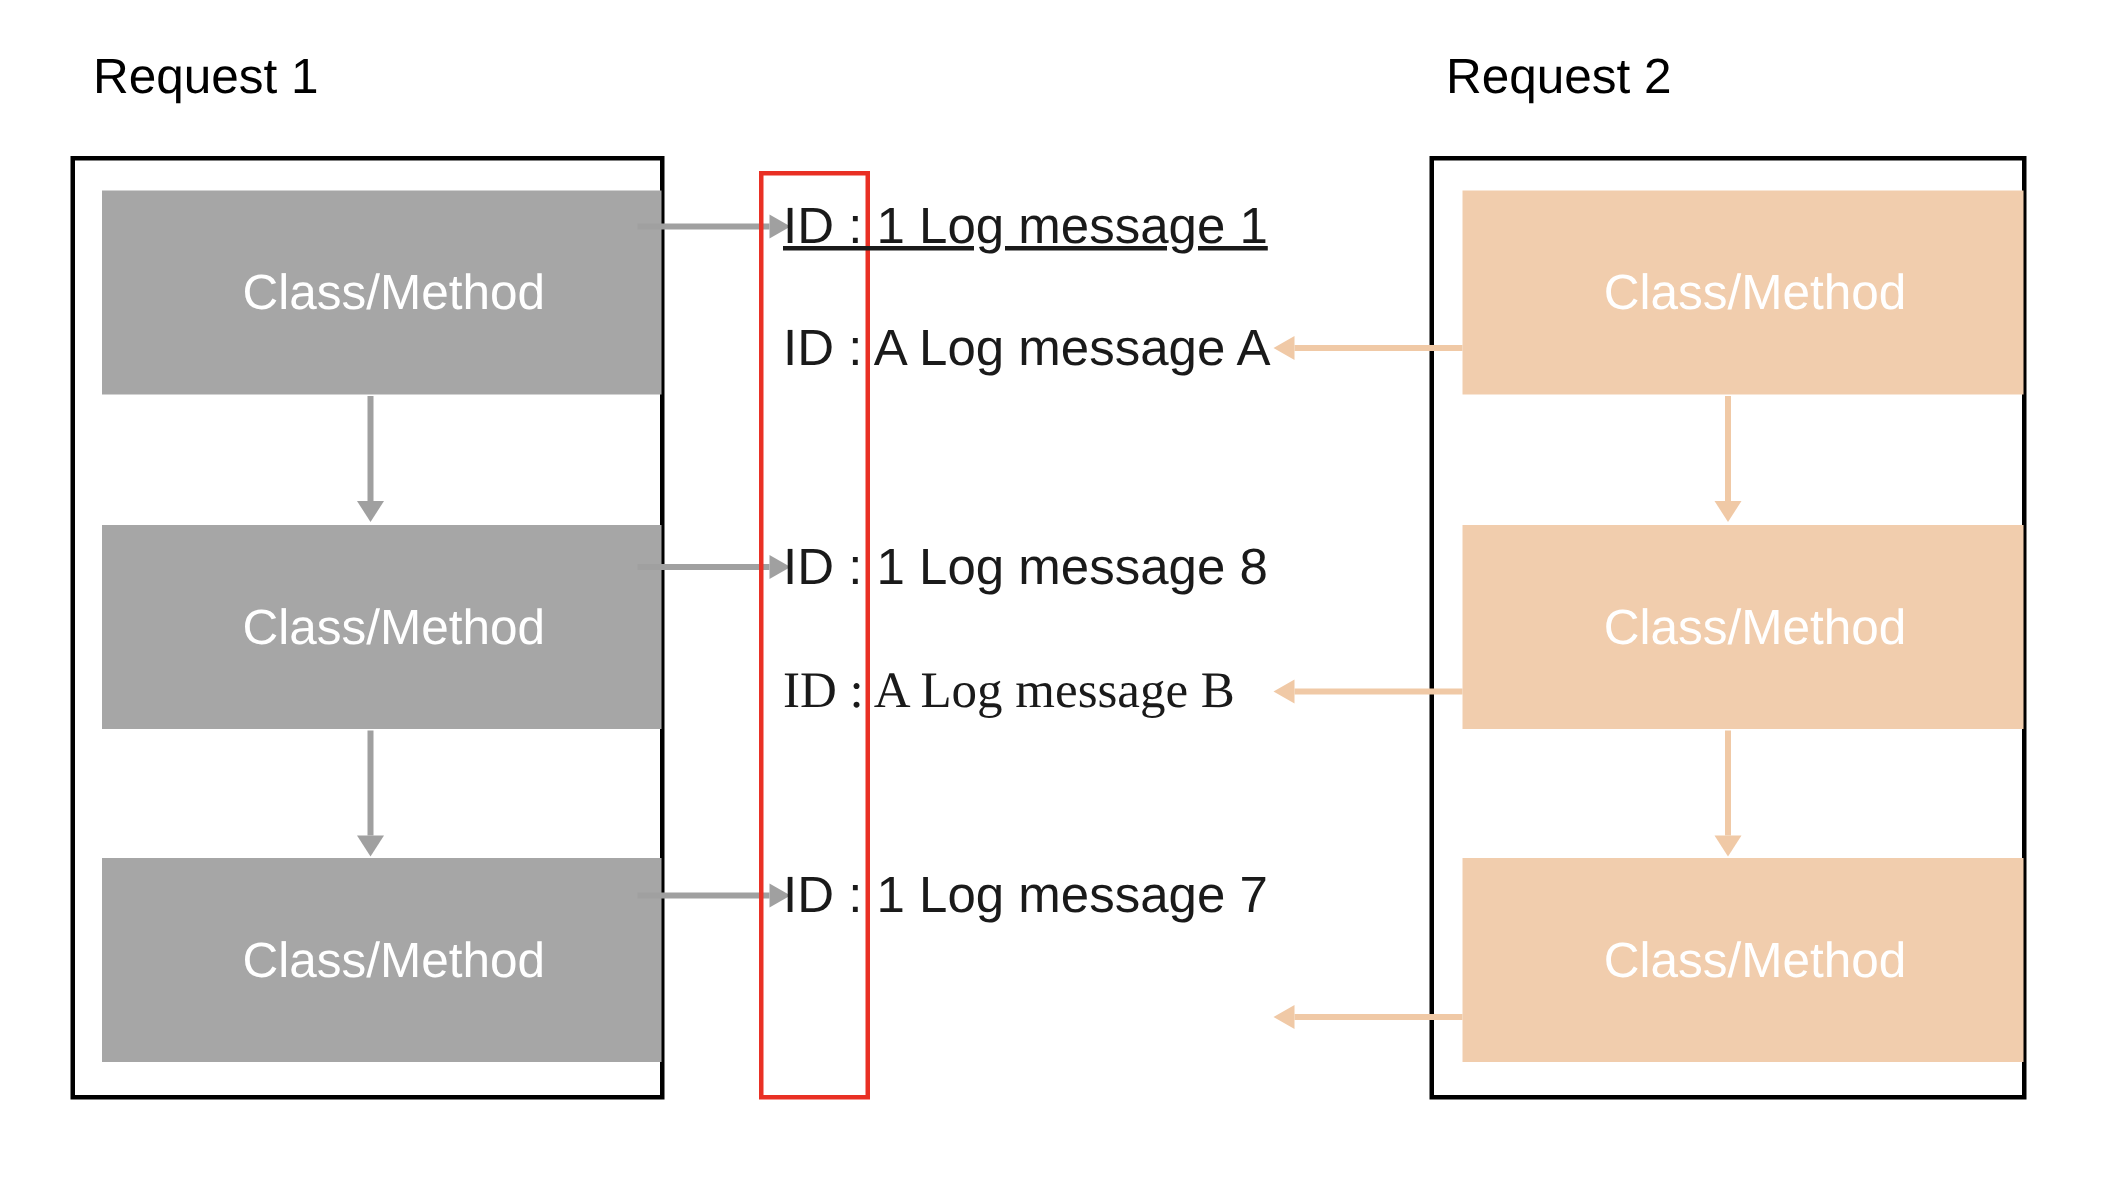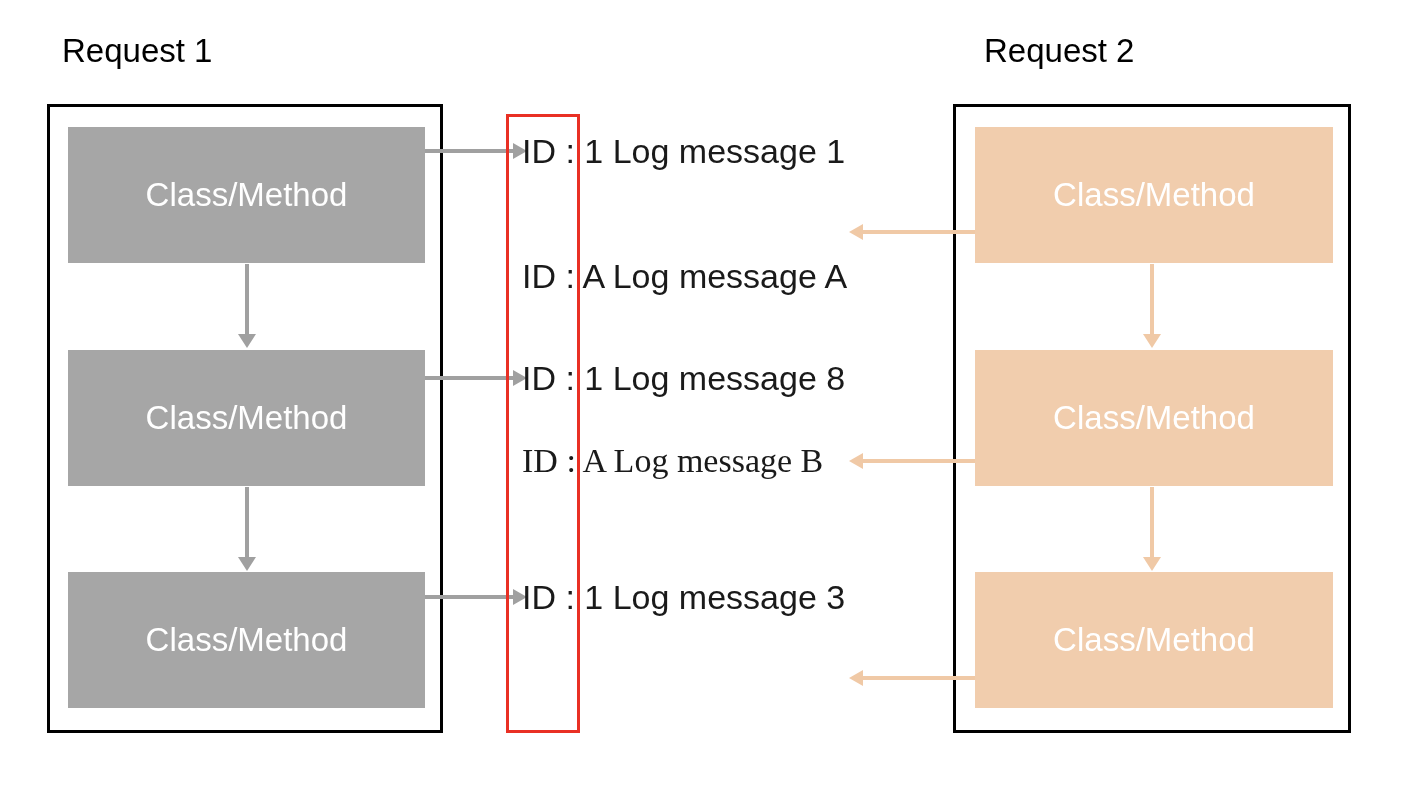--- a/index.html
+++ b/index.html
@@ -11,21 +11,21 @@
     position:absolute;font-size:33px;color:#000;letter-spacing:0;white-space:nowrap;
   }
   .container{
     position:absolute;border:3px solid #000;background:transparent;box-sizing:border-box;
     width:396px;height:629px;top:104px;
   }
   .container.left{left:47px;}
   .container.right{left:953px;width:398px;}
   .node{
     position:absolute;width:357px;height:136px;display:flex;align-items:center;justify-content:center;
-    font-size:33px;color:#ffffff;white-space:nowrap;z-index:1;
+    font-size:33px;color:#ffffff;white-space:nowrap;z-index:1;padding-left:16px;
   }
   .node.gray{background:#A6A6A6;left:68px;}
   .node.peach{background:#F1CDAD;left:975px;width:358px;}
   .n-top1{top:127px;} .n-top2{top:350px;} .n-top3{top:572px;}
 
   
   .vline{position:absolute;width:4px;z-index:1;}
   .vline.gray{background:#A0A0A0;left:245px;}
   .vline.peach{background:#F0C9A6;left:1150px;}
   .vhead{position:absolute;width:0;height:0;border-left:9px solid transparent;border-right:9px solid transparent;z-index:1;}
@@ -48,21 +48,21 @@
     position:absolute;left:522px;height:48px;line-height:48px;font-size:34px;color:#1A1A1A;
     white-space:nowrap;z-index:3;
   }
 </style>
 </head>
 <body>
 
 <div class="canvas">
 
   <div class="title" style="left:62px;top:32px;">Request 1</div>
-  <div class="title" style="left:964px;top:32px;margin-left:20px;">Request 2</div>
+  <div class="title" style="left:964px;top:32px;">Request 2</div>
 
   <div class="container left"></div>
   <div class="container right"></div>
 
   <div class="node gray n-top1">
     <span>Class/Method</span>
   </div>
   <div class="node gray n-top2">
     <span>Class/Method</span>
   </div>
@@ -99,19 +99,19 @@
 
   <div class="hline peach" style="top:230px;"></div>
   <div class="hhead peach" style="top:224px;"></div>
   <div class="hline peach" style="top:459px;"></div>
   <div class="hhead peach" style="top:453px;"></div>
   <div class="hline peach" style="top:676px;"></div>
   <div class="hhead peach" style="top:670px;"></div>
 
   <div class="redbox"></div>
 
-  <div class="logline" style="top:127px;">ID : 1 Log message 1</div>
-  <div class="logline" style="top:208px;margin-top:44px;">ID : A Log message A</div>
+  <div class="logline" style="top:127px;text-decoration:underline;">ID : 1 Log message 1</div>
+  <div class="logline" style="top:208px;">ID : A Log message A</div>
   <div class="logline" style="top:354px;">ID : 1 Log message 8</div>
   <div class="logline" style="top:437px;font-family:Liberation Serif, serif;">ID : A Log message B</div>
-  <div class="logline" style="top:573px;">ID : 1 Log message 3</div>
+  <div class="logline" style="top:573px;">ID : 1 Log message 7</div>
 
 </div>
 
 </body></html>

